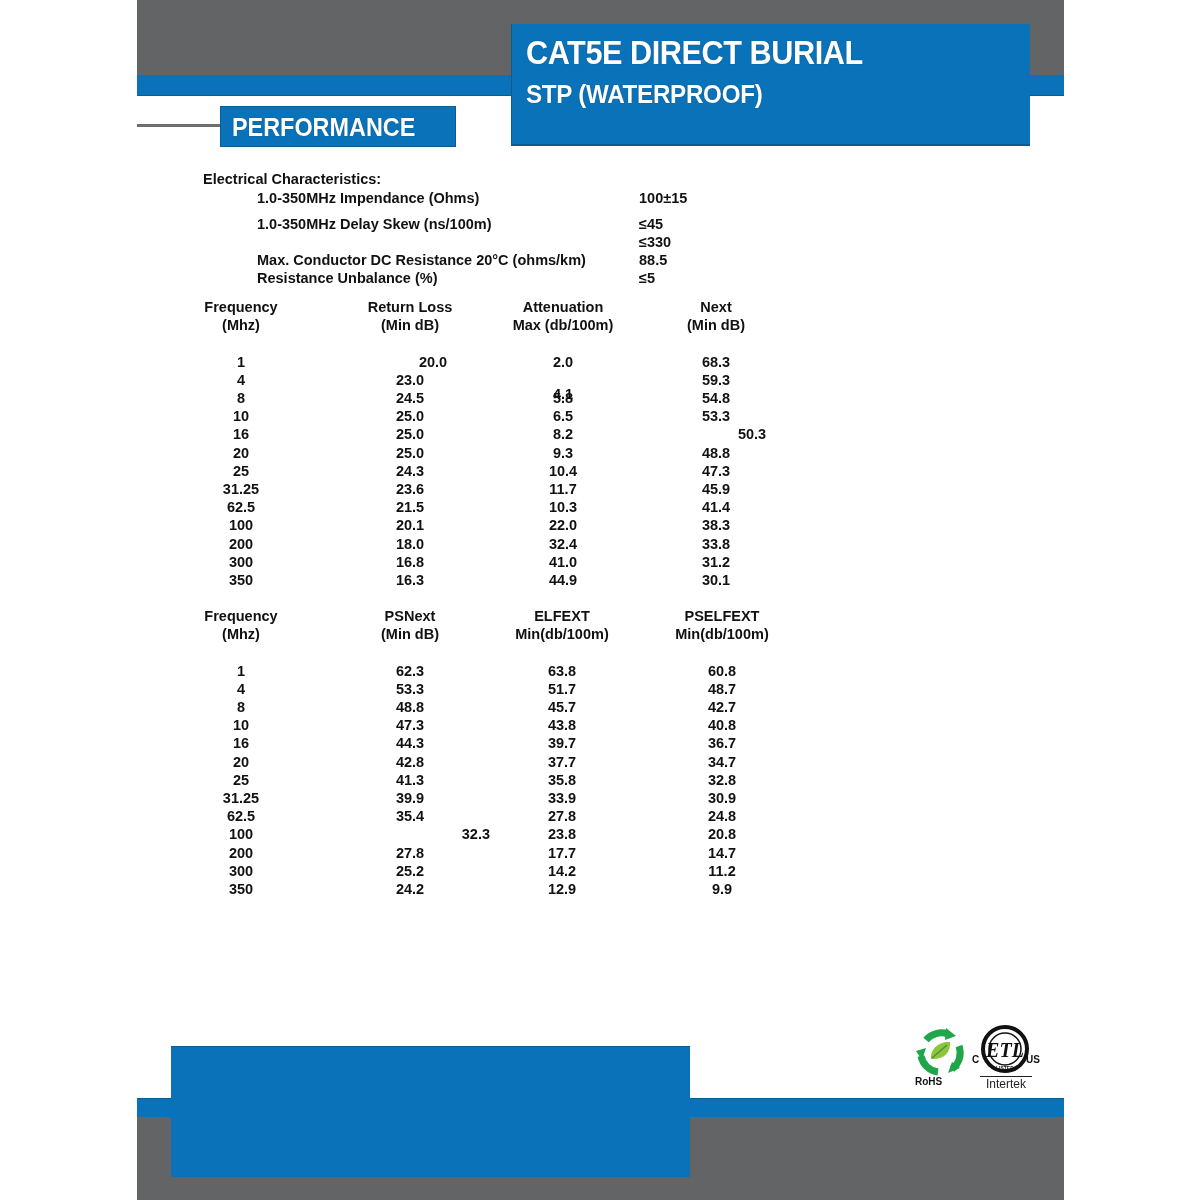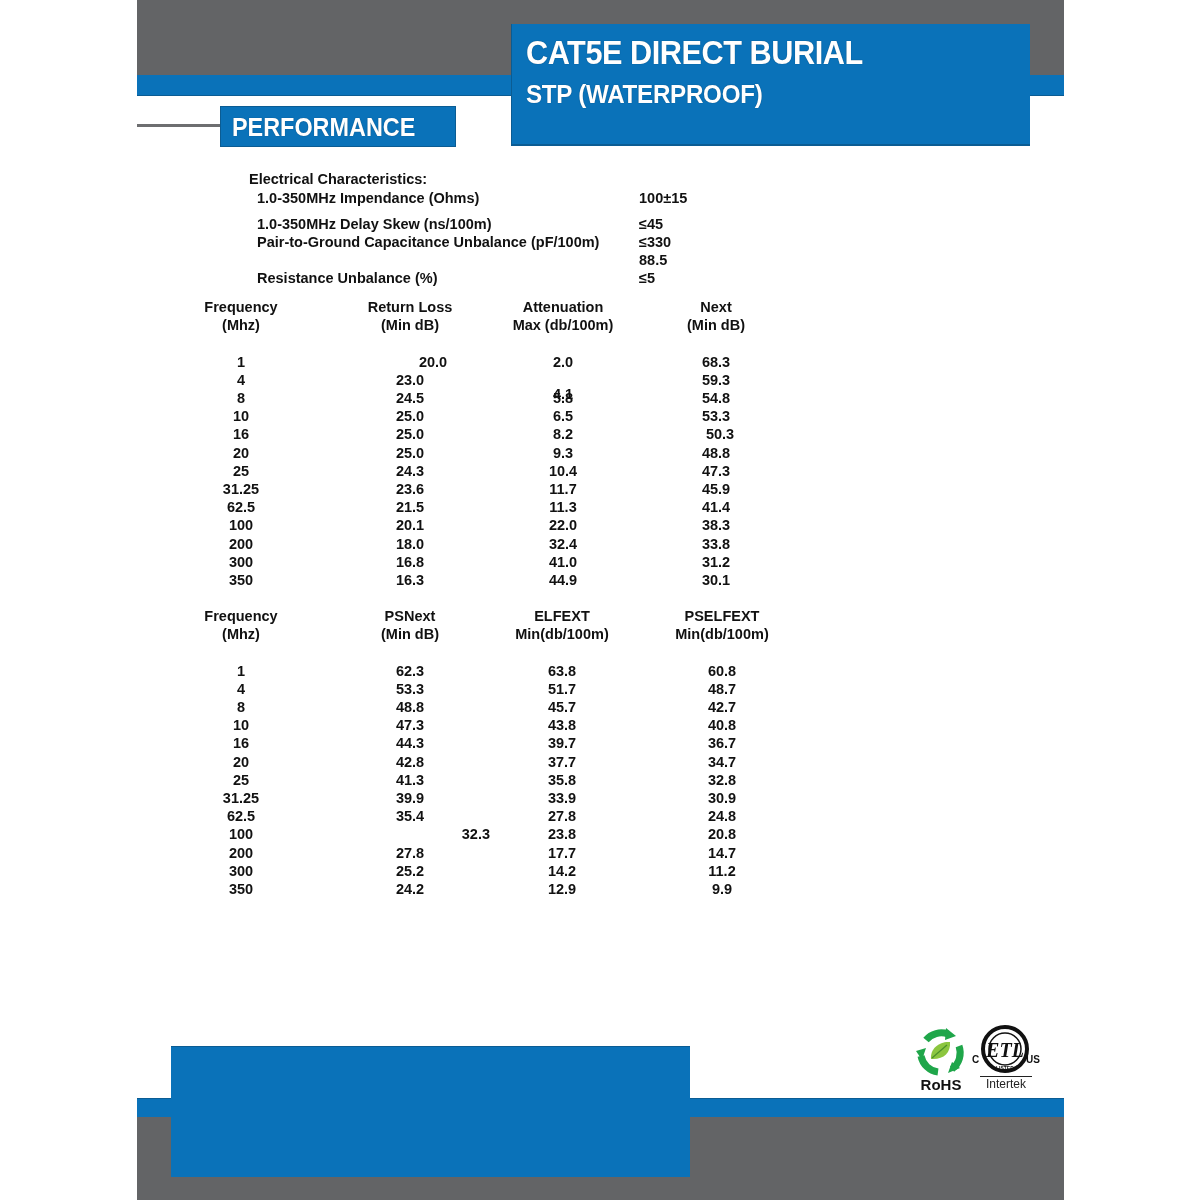--- a/index.html
+++ b/index.html
@@ -13,21 +13,21 @@
   .hdr-gray { left: 137px; top: 0; width: 927px; height: 76px; }
   .hdr-stripe { left: 137px; top: 75px; width: 927px; height: 20px; border-bottom: 1px solid #0b5c93; }
   .title-box { left: 511px; top: 24px; width: 519px; height: 122px; border-bottom: 2px solid #0b5c93; border-left: 1px solid #0b5c93; box-sizing: border-box; }
   .title-1 { left: 526px; top: 34px; font-size: 33px; font-weight: bold; color: #fff; letter-spacing: -0.5px; transform: scaleX(0.93); transform-origin: left; white-space: nowrap; text-shadow: 0 0 1px #0a3f66; }
   .title-2 { left: 526px; top: 79px; font-size: 26px; font-weight: bold; color: #fff; letter-spacing: -0.3px; transform: scaleX(0.93); transform-origin: left; white-space: nowrap; text-shadow: 0 0 1px #0a3f66; }
   .perf-line { left: 137px; top: 124px; width: 84px; height: 3px; background: #6d6e70; }
   .perf-box { left: 220px; top: 106px; width: 236px; height: 41px; border: 1px solid #0b5c93; box-sizing: border-box; }
   .perf-text { left: 232px; top: 112px; font-size: 26px; font-weight: bold; color: #fff; transform: scaleX(0.9); transform-origin: left; white-space: nowrap; text-shadow: 0 0 1px #0a3f66; }
 
   .txt { font-size: 14.5px; font-weight: bold; white-space: nowrap; line-height: 18.2px; }
-  .elec-title { left: 203px; top: 170px; margin-left: 46px; }
+  .elec-title { left: 203px; top: 170px; }
   .elec-row { position: absolute; left: 257px; }
   .elec-val { position: absolute; left: 639px; }
 
   .tbl { position: absolute; left: 0; width: 1200px; }
   .cell { position: absolute; text-align: center; width: 160px; margin-left: -80px; font-size: 14.5px; font-weight: bold; line-height: 18.2px; white-space: nowrap; }
 
   .bot-stripe { left: 137px; top: 1098px; width: 927px; height: 20px; border-top: 1px solid #0b5c93; }
   .bot-gray { left: 137px; top: 1117px; width: 927px; height: 83px; }
   .bot-box { left: 171px; top: 1046px; width: 519px; height: 130px; border-top: 1px solid #0b5c93; }
 
@@ -51,24 +51,24 @@
 <div class="abs txt" style="left:0; top:188.5px; width:1200px;">
   <div style="position:relative; height:18.2px;">
     <span class="elec-row">1.0-350MHz Impendance (Ohms)</span>
     <span class="elec-val">100±15</span>
   </div>
   <div style="position:relative; height:18.2px;margin-top:8px;">
     <span class="elec-row">1.0-350MHz Delay Skew (ns/100m)</span>
     <span class="elec-val">≤45</span>
   </div>
   <div style="position:relative; height:18.2px;">
-    <span class="elec-row">Pair-to-Ground Capacitance Unbalance (pF/100m)</span>
     <span class="elec-val">≤330</span>
   </div>
   <div style="position:relative; height:18.2px;">
+    <span class="elec-row">Max. Conductor DC Resistance 20°C (ohms/km)</span>
     <span class="elec-val">88.5</span>
   </div>
   <div style="position:relative; height:18.2px;">
     <span class="elec-row">Resistance Unbalance (%)</span>
     <span class="elec-val">≤5</span>
   </div>
 </div>
 
 <div class="tbl" id="table1" style="top:298px;">
     <div class="cell" style="left: 241px; top: 0px;">Frequency</div>
@@ -100,21 +100,21 @@
     <div style="position: absolute; left: 0px; top: 109.2px; width: 1200px; height: 18.2px;">
       <div class="cell" style="left: 241px; top: 0px;">10</div>
       <div class="cell" style="left: 410px; top: 0px;">25.0</div>
       <div class="cell" style="left: 563px; top: 0px;">6.5</div>
       <div class="cell" style="left: 716px; top: 0px;">53.3</div>
     </div>
     <div style="position: absolute; left: 0px; top: 127.4px; width: 1200px; height: 18.2px;">
       <div class="cell" style="left: 241px; top: 0px;">16</div>
       <div class="cell" style="left: 410px; top: 0px;">25.0</div>
       <div class="cell" style="left: 563px; top: 0px;">8.2</div>
-      <div class="cell" style="left: 720px; top: 0px;">50.3</div>
+      <div class="cell" style="left: 752px; top: 0px;">50.3</div>
     </div>
     <div style="position: absolute; left: 0px; top: 145.6px; width: 1200px; height: 18.2px;">
       <div class="cell" style="left: 241px; top: 0px;">20</div>
       <div class="cell" style="left: 410px; top: 0px;">25.0</div>
       <div class="cell" style="left: 563px; top: 0px;">9.3</div>
       <div class="cell" style="left: 716px; top: 0px;">48.8</div>
     </div>
     <div style="position: absolute; left: 0px; top: 163.8px; width: 1200px; height: 18.2px;">
       <div class="cell" style="left: 241px; top: 0px;">25</div>
       <div class="cell" style="left: 410px; top: 0px;">24.3</div>
@@ -123,21 +123,21 @@
     </div>
     <div style="position: absolute; left: 0px; top: 182px; width: 1200px; height: 18.2px;">
       <div class="cell" style="left: 241px; top: 0px;">31.25</div>
       <div class="cell" style="left: 410px; top: 0px;">23.6</div>
       <div class="cell" style="left: 563px; top: 0px;">11.7</div>
       <div class="cell" style="left: 716px; top: 0px;">45.9</div>
     </div>
     <div style="position: absolute; left: 0px; top: 200.2px; width: 1200px; height: 18.2px;">
       <div class="cell" style="left: 241px; top: 0px;">62.5</div>
       <div class="cell" style="left: 410px; top: 0px;">21.5</div>
-      <div class="cell" style="left: 563px; top: 0px;">11.3</div>
+      <div class="cell" style="left: 563px; top: 0px;">10.3</div>
       <div class="cell" style="left: 716px; top: 0px;">41.4</div>
     </div>
     <div style="position: absolute; left: 0px; top: 218.4px; width: 1200px; height: 18.2px;">
       <div class="cell" style="left: 241px; top: 0px;">100</div>
       <div class="cell" style="left: 410px; top: 0px;">20.1</div>
       <div class="cell" style="left: 563px; top: 0px;">22.0</div>
       <div class="cell" style="left: 716px; top: 0px;">38.3</div>
     </div>
     <div style="position: absolute; left: 0px; top: 236.6px; width: 1200px; height: 18.2px;">
       <div class="cell" style="left: 241px; top: 0px;">200</div>
@@ -260,21 +260,21 @@
       <path d="M24 46 A20 20 0 0 1 7 30"></path>
     </g>
     <g fill="#1fa64a">
       <polygon points="32,2 42,10 31,14"></polygon>
       <polygon points="46,42 34,47 38,36"></polygon>
       <polygon points="2,25 12,22 8,34"></polygon>
     </g>
     <path d="M17 33 C16 22 26 15 36 16 C37 27 29 34 17 33 Z" fill="#8cc63f"></path>
     <path d="M18 32 L33 19" stroke="#4a8f2a" stroke-width="1.2"></path>
   </svg>
-  <div style="position:absolute; left:1px; top:50px; width:52px; text-align:center; font-size:15px; font-weight:bold; color:#111;">RoHS</div>
+  <div style="position:absolute; left:1px; top:50px; width:52px; text-align:left; font-size:10px; font-weight:bold; color:#111;">RoHS</div>
 </div>
 
 <div class="abs etl">
   <svg width="70" height="52" viewBox="0 0 70 52">
     <circle cx="35" cy="25" r="22" fill="none" stroke="#111" stroke-width="4"></circle>
     <circle cx="35" cy="25" r="16" fill="none" stroke="#111" stroke-width="1.5"></circle>
     <text x="35" y="33" text-anchor="middle" font-family="Liberation Serif, serif" font-size="20" font-weight="bold" font-style="italic" fill="#111">ETL</text>
   </svg>
   <span style="position:absolute; left:2px; top:30px; font-size:10px; font-weight:bold;">C</span>
   <span style="position:absolute; left:56px; top:30px; font-size:10px; font-weight:bold;">US</span>

